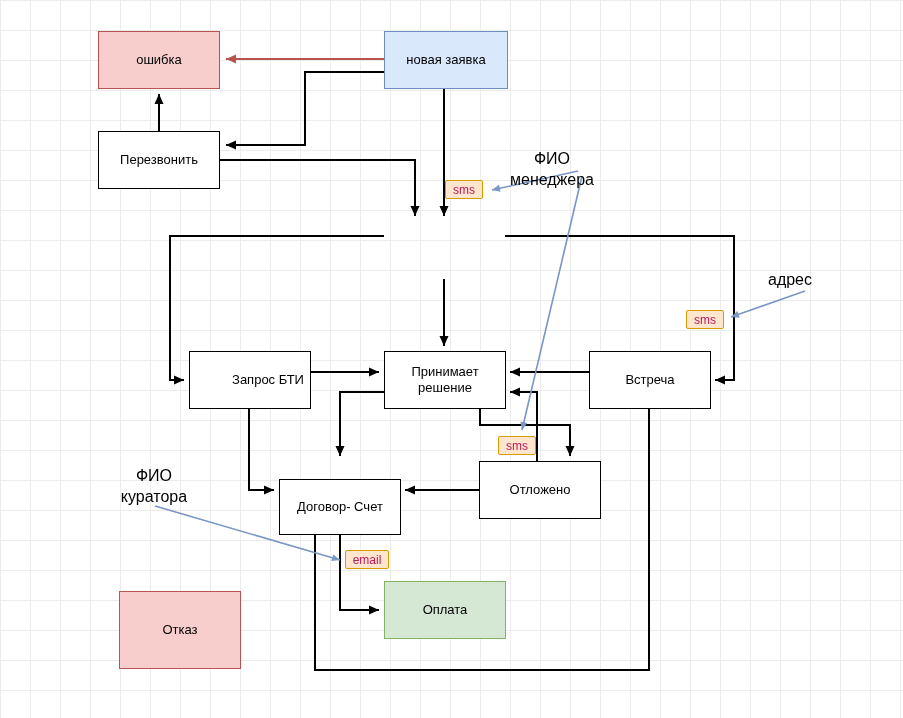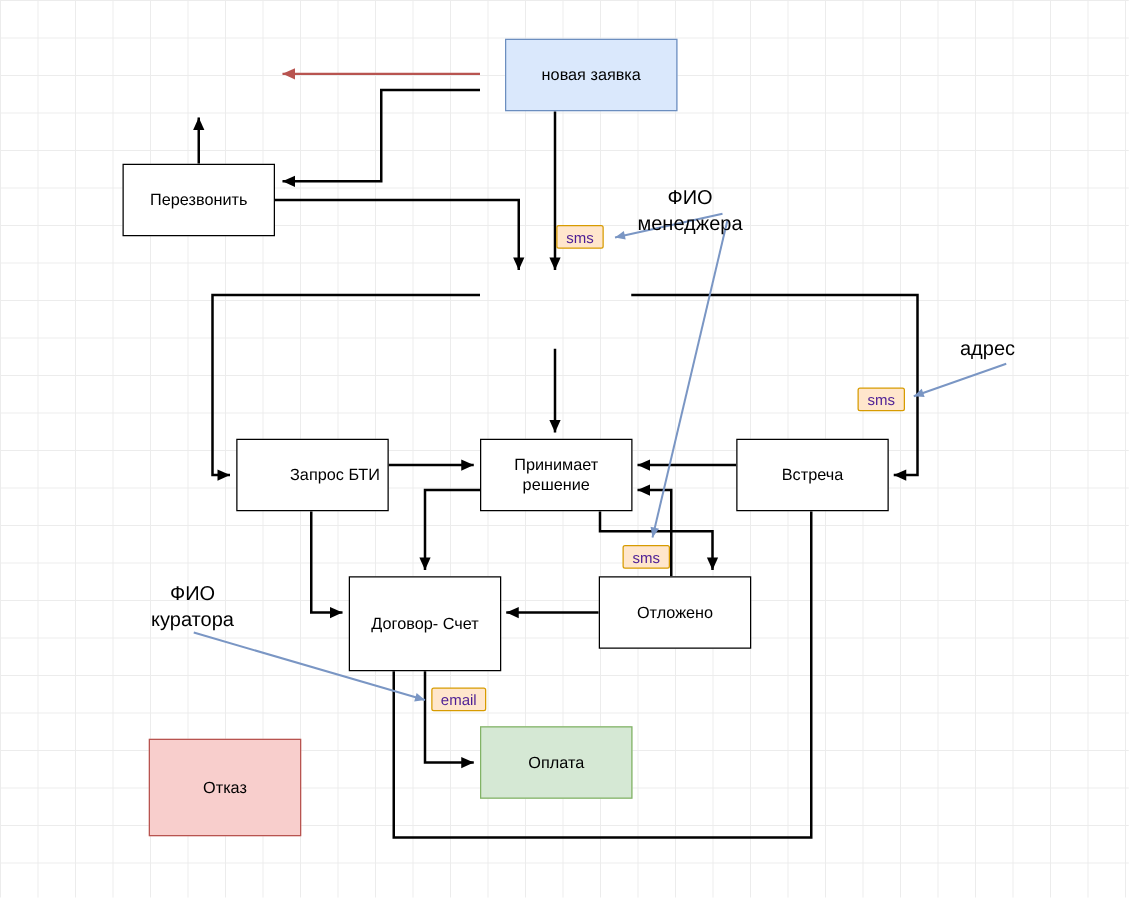--- a/index.html
+++ b/index.html
@@ -40,21 +40,21 @@
   .tag {
     position: absolute;
     box-sizing: border-box;
     border: 1px solid #d79b00;
     background: #ffe6cc;
     border-radius: 2px;
     display: flex;
     align-items: center;
     justify-content: center;
     font-size: 12px;
-    color: #4c1d95;
+    color: #be185d;
   }
 
   .note {
     position: absolute;
     font-size: 16px;
     line-height: 1.3;
     text-align: center;
     color: #000;
   }
 </style>
@@ -94,26 +94,27 @@
     <path d="M 479 490 L 405 490" stroke="#000" stroke-width="2" fill="none" marker-end="url(#ah-black)"></path>
     <path d="M 340 519 L 340 610 L 379 610" stroke="#000" stroke-width="2" fill="none" marker-end="url(#ah-black)"></path>
     <path d="M 649 409 L 649 670 L 315 670 L 315 524" stroke="#000" stroke-width="2" fill="none" marker-end="url(#ah-black)"></path>
 
     <path d="M 578 171 L 492 190" stroke="#7a96c4" stroke-width="1.6" fill="none" marker-end="url(#ah-blue)"></path>
     <path d="M 582 176 L 522 430" stroke="#7a96c4" stroke-width="1.6" fill="none" marker-end="url(#ah-blue)"></path>
     <path d="M 805 291 L 731 317" stroke="#7a96c4" stroke-width="1.6" fill="none" marker-end="url(#ah-blue)"></path>
     <path d="M 155 506 L 340 560" stroke="#7a96c4" stroke-width="1.6" fill="none" marker-end="url(#ah-blue)"></path>
   </svg>
 
-  <div class="node" style="left: 384px; top: 31px; width: 138px; height: 58px; background: rgb(218, 232, 252); border-color: rgb(108, 142, 191); margin-left: 20px;">новая заявка</div>
+  <div class="node" style="left: 98px; top: 31px; width: 122px; height: 58px; background: rgb(248, 206, 204); border-color: rgb(184, 84, 80);">ошибка</div>
+  <div class="node" style="left: 384px; top: 31px; width: 124px; height: 58px; background: rgb(218, 232, 252); border-color: rgb(108, 142, 191);">новая заявка</div>
   <div class="node" style="left: 98px; top: 131px; width: 122px; height: 58px; background: rgb(255, 255, 255); border-color: rgb(0, 0, 0); text-align: right;">Перезвонить</div>
   <div class="node" style="left: 189px; top: 351px; width: 122px; height: 58px; background: rgb(255, 255, 255); border-color: rgb(0, 0, 0); padding-left: 40px;">Запрос БТИ</div>
   <div class="node" style="left: 384px; top: 351px; width: 122px; height: 58px; background: rgb(255, 255, 255); border-color: rgb(0, 0, 0);">Принимает решение</div>
   <div class="node" style="left: 589px; top: 351px; width: 122px; height: 58px; background: rgb(255, 255, 255); border-color: rgb(0, 0, 0);">Встреча</div>
-  <div class="node" style="left: 279px; top: 461px; width: 122px; height: 76px; background: rgb(255, 255, 255); border-color: rgb(0, 0, 0);">Договор- Счет</div>
+  <div class="node" style="left: 279px; top: 479px; width: 122px; height: 56px; background: rgb(255, 255, 255); border-color: rgb(0, 0, 0);">Договор- Счет</div>
   <div class="node" style="left: 479px; top: 461px; width: 122px; height: 58px; background: rgb(255, 255, 255); border-color: rgb(0, 0, 0);">Отложено</div>
   <div class="node" style="left: 384px; top: 581px; width: 122px; height: 58px; background: rgb(213, 232, 212); border-color: rgb(130, 179, 102);">Оплата</div>
   <div class="node" style="left: 119px; top: 591px; width: 122px; height: 78px; background: rgb(248, 206, 204); border-color: rgb(184, 84, 80);">Отказ</div>
 
   <div class="tag" style="left: 445px; top: 180px; width: 38px; height: 19px; background: rgb(255, 230, 204); border-color: rgb(215, 155, 0);">sms</div>
   <div class="tag" style="left: 686px; top: 310px; width: 38px; height: 19px; background: rgb(255, 230, 204); border-color: rgb(215, 155, 0);">sms</div>
   <div class="tag" style="left: 498px; top: 436px; width: 38px; height: 19px; background: rgb(255, 230, 204); border-color: rgb(215, 155, 0);">sms</div>
   <div class="tag" style="left: 345px; top: 550px; width: 44px; height: 19px; background: rgb(255, 230, 204); border-color: rgb(215, 155, 0);">email</div>
 
   <div class="note" style="left: 494px; top: 149px; width: 116px;">ФИО менеджера</div>

